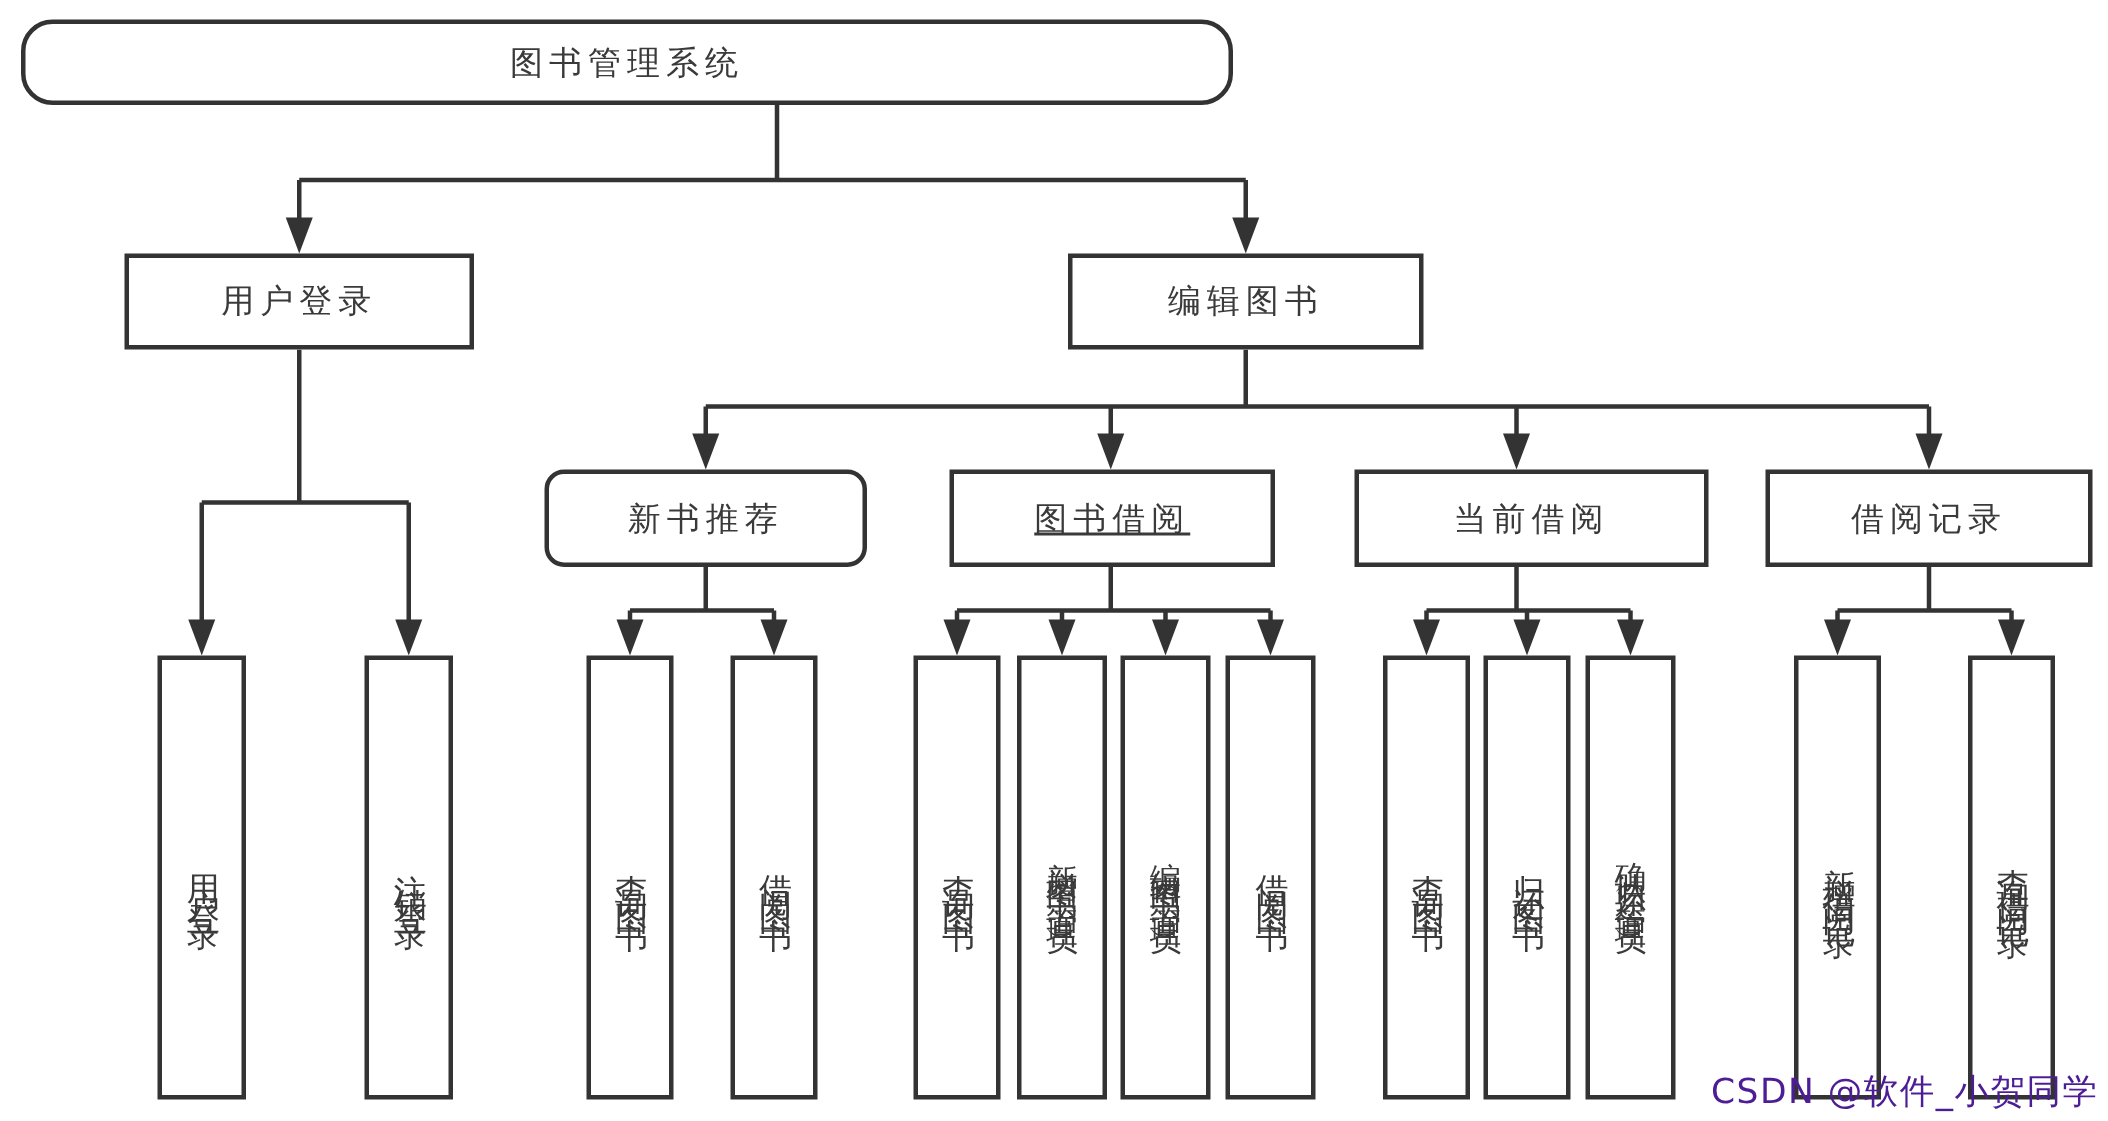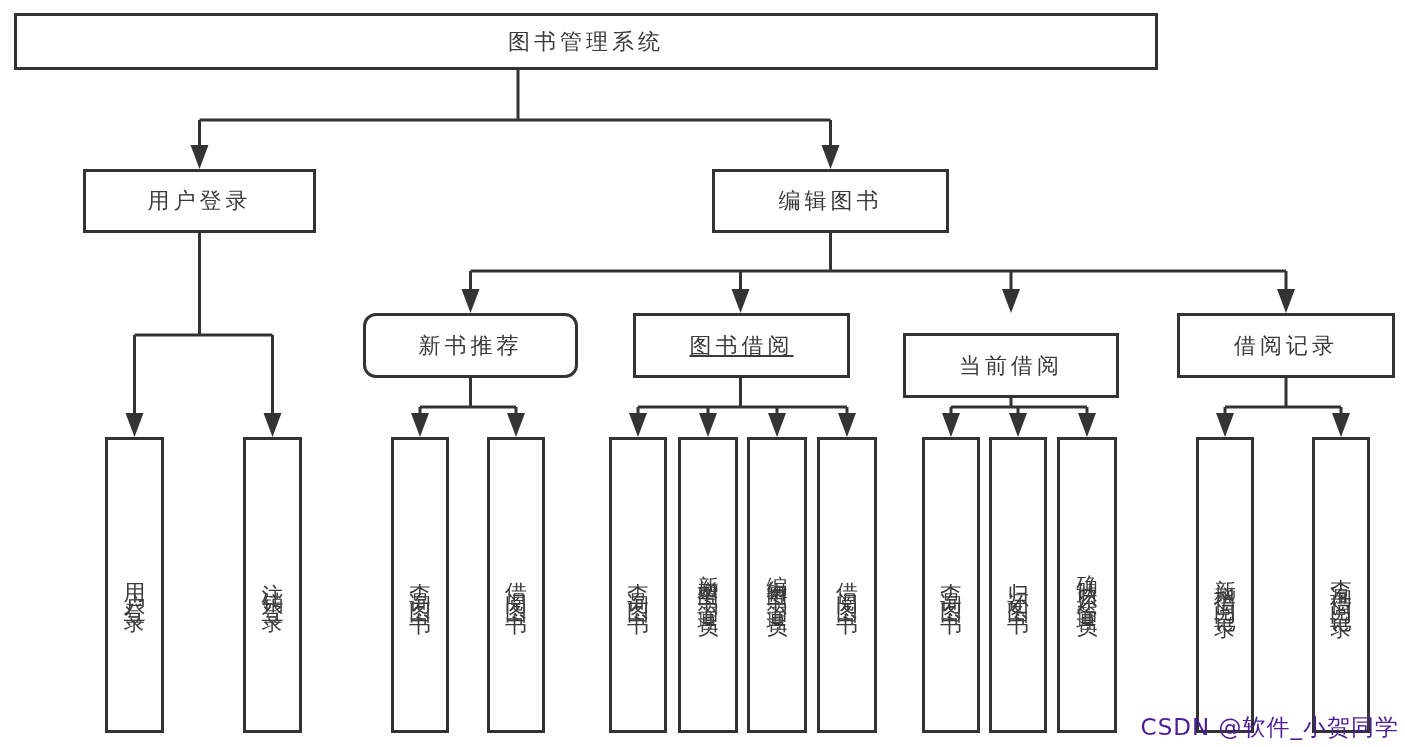--- a/index.html
+++ b/index.html
@@ -111,28 +111,28 @@
       <polygon points="1078,413 1096,413 1087,437"></polygon>
     </g>
 
     <g>
       <path d="M1286,378 V407 M1225,407 H1341 M1225,407 V416 M1341,407 V416"></path>
       <polygon points="1216,413 1234,413 1225,437"></polygon>
       <polygon points="1332,413 1350,413 1341,437"></polygon>
     </g>
   </svg>
 
-  <div class="node" style="left:14px; top:13px; width:1144px; height:57px;">图书管理系统</div>
+  <div class="node" style="left:14px; top:13px; width:808px; height:57px;border-radius:21px;">图书管理系统</div>
 
   <div class="node" style="left:83px; top:169px; width:233px; height:64px;">用户登录</div>
   <div class="node" style="left:712px; top:169px; width:237px; height:64px;">编辑图书</div>
 
   <div class="node" style="left:363px; top:313px; width:215px; height:65px;border-radius:13px;">新书推荐</div>
   <div class="node" style="left:633px; top:313px; width:217px; height:65px;text-decoration:underline;">图书借阅</div>
-  <div class="node" style="left:903px; top:313px; width:216px; height:65px;margin-top:20px;">当前借阅</div>
+  <div class="node" style="left:903px; top:313px; width:236px; height:65px;">当前借阅</div>
   <div class="node" style="left:1177px; top:313px; width:218px; height:65px;">借阅记录</div>
 
   <div class="node vnode" style="left:105px; top:437px; width:59px; height:296px;">用户登录</div>
   <div class="node vnode" style="left:243px; top:437px; width:59px; height:296px;">注销登录</div>
 
   <div class="node vnode" style="left:391px; top:437px; width:58px; height:296px;">查询图书</div>
   <div class="node vnode" style="left:487px; top:437px; width:58px; height:296px;">借阅图书</div>
 
   <div class="node vnode" style="left:609px; top:437px; width:58px; height:296px;">查询图书</div>
   <div class="node vnode len9" style="left:678px; top:437px; width:60px; height:296px;">新增图书（管理员）</div>

